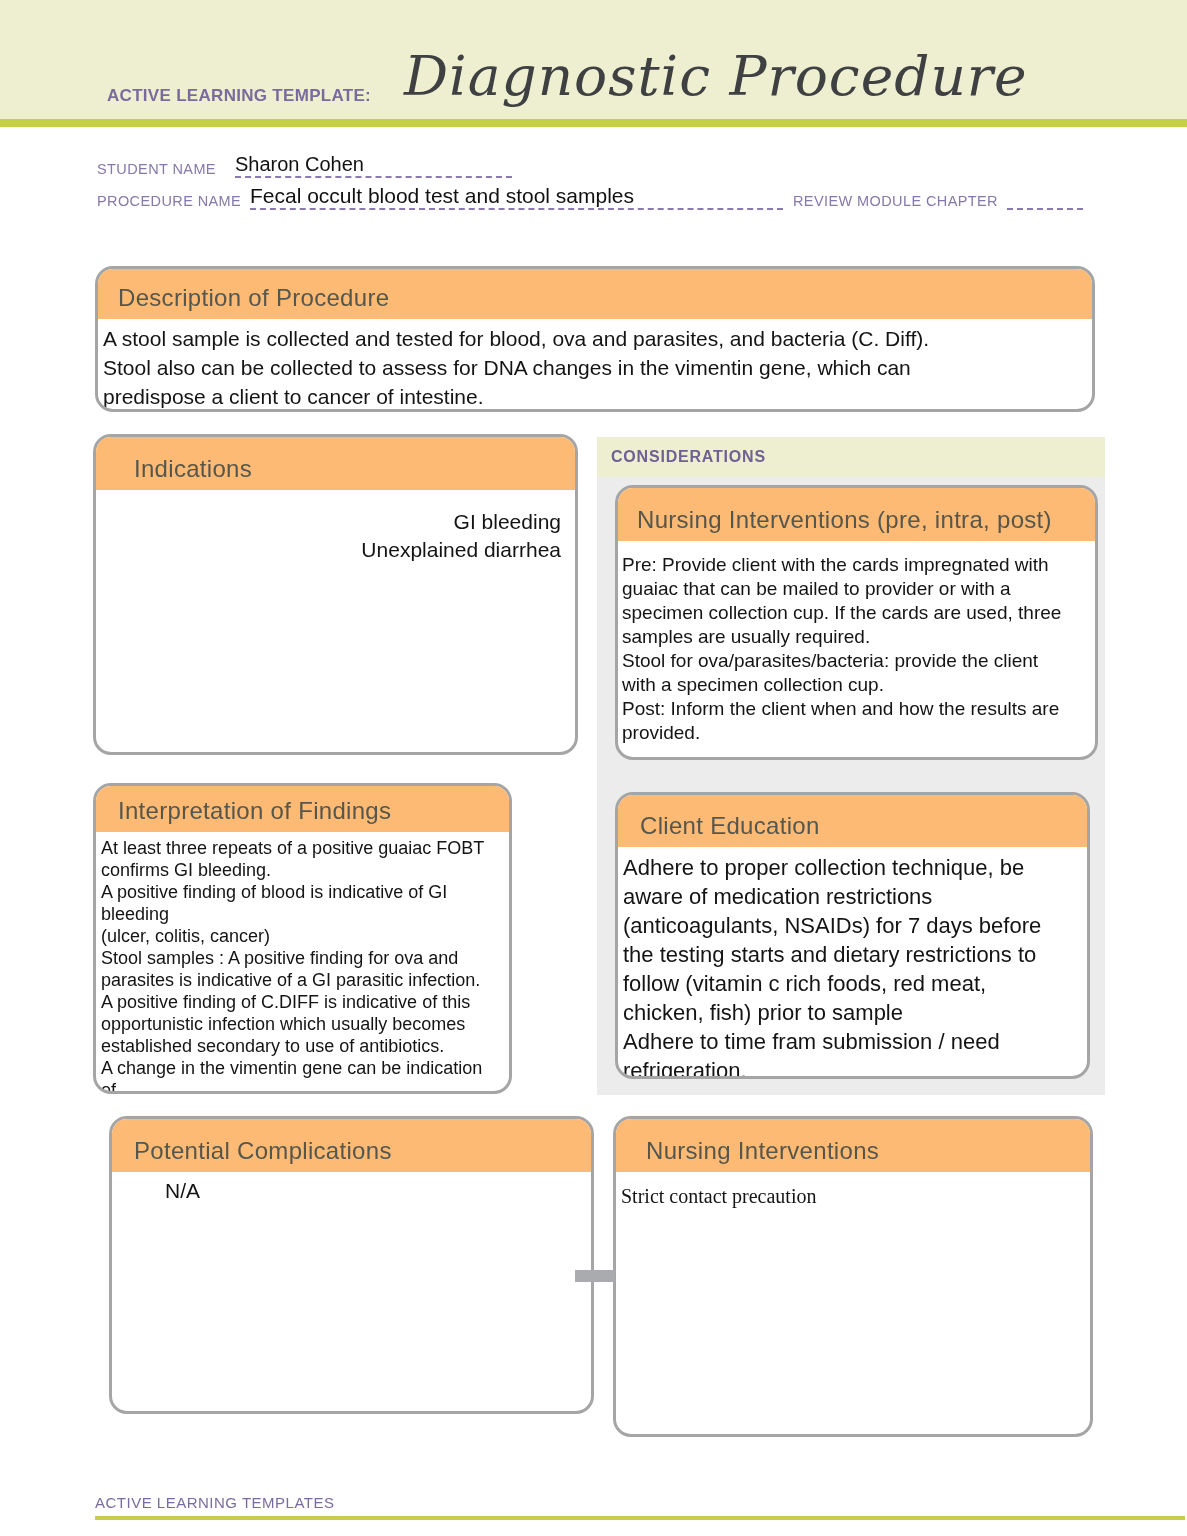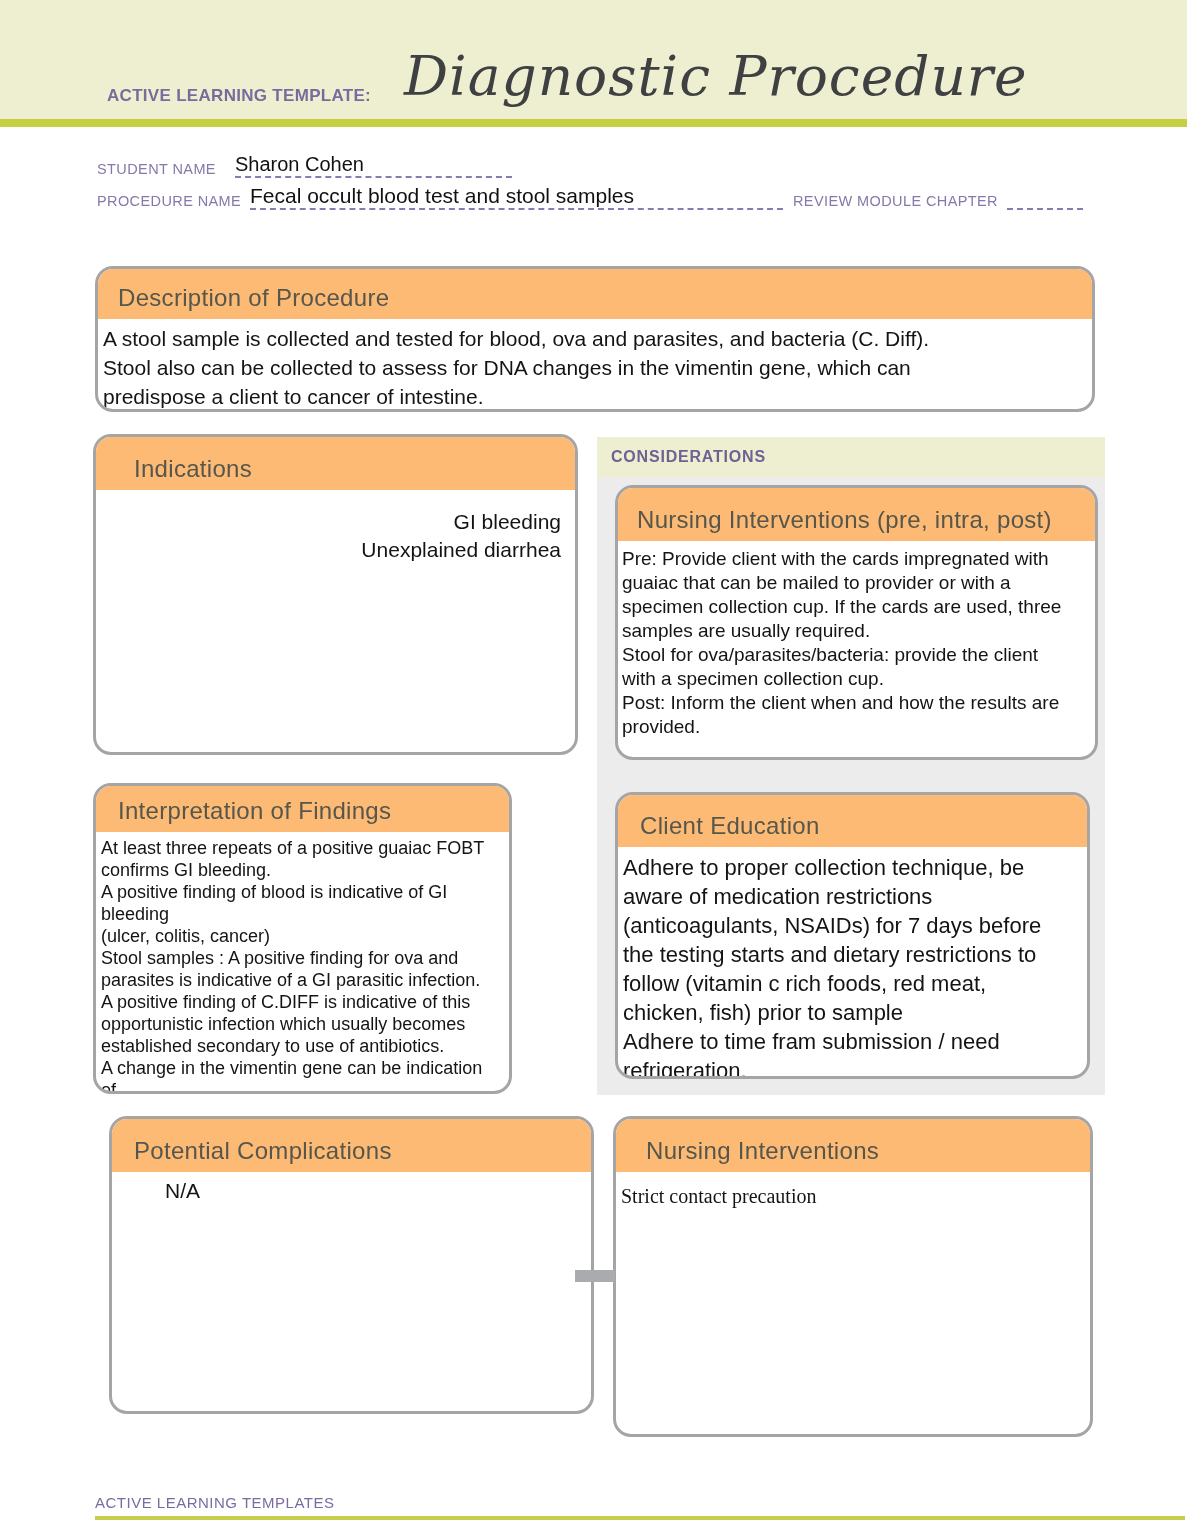--- a/index.html
+++ b/index.html
@@ -40,21 +40,21 @@
   #box-description { left:95px;  top:266px;  width:1000px; height:146px; }
   #box-description .box-head { height:50px; padding-left:20px; }
   #box-description .box-body { padding:5px 16px 0 5px; font-size:21px; line-height:29px; }
 
   #box-indications { left:93px; top:434px; width:485px; height:321px; }
   #box-indications .box-head { height:53px; padding-left:38px; }
   #box-indications .box-body { padding:18px 14px 0 5px; font-size:21px; line-height:28px;text-align:right; }
 
   #box-ni-pre { left:615px; top:485px; width:483px; height:275px;border-radius:18px; }
   #box-ni-pre .box-head { height:53px; padding-left:19px; }
-  #box-ni-pre .box-body { padding:6px 8px 0 4px; font-size:19px; line-height:24px; }
+  #box-ni-pre .box-body { padding:12px 8px 0 4px; font-size:19px; line-height:24px; }
 
   #box-interpretation { left:93px; top:783px; width:419px; height:311px; }
   #box-interpretation .box-head { height:46px; padding-left:22px; }
   #box-interpretation .box-body { padding:5px 16px 0 5px; font-size:18px; line-height:22px; }
 
   #box-client-education { left:615px; top:792px; width:475px; height:287px; }
   #box-client-education .box-head { height:52px; padding-left:22px; }
   #box-client-education .box-body { padding:6px 8px 0 5px; font-size:22px; line-height:29px; }
 
   #box-potential { left:109px; top:1116px; width:485px; height:298px; }

